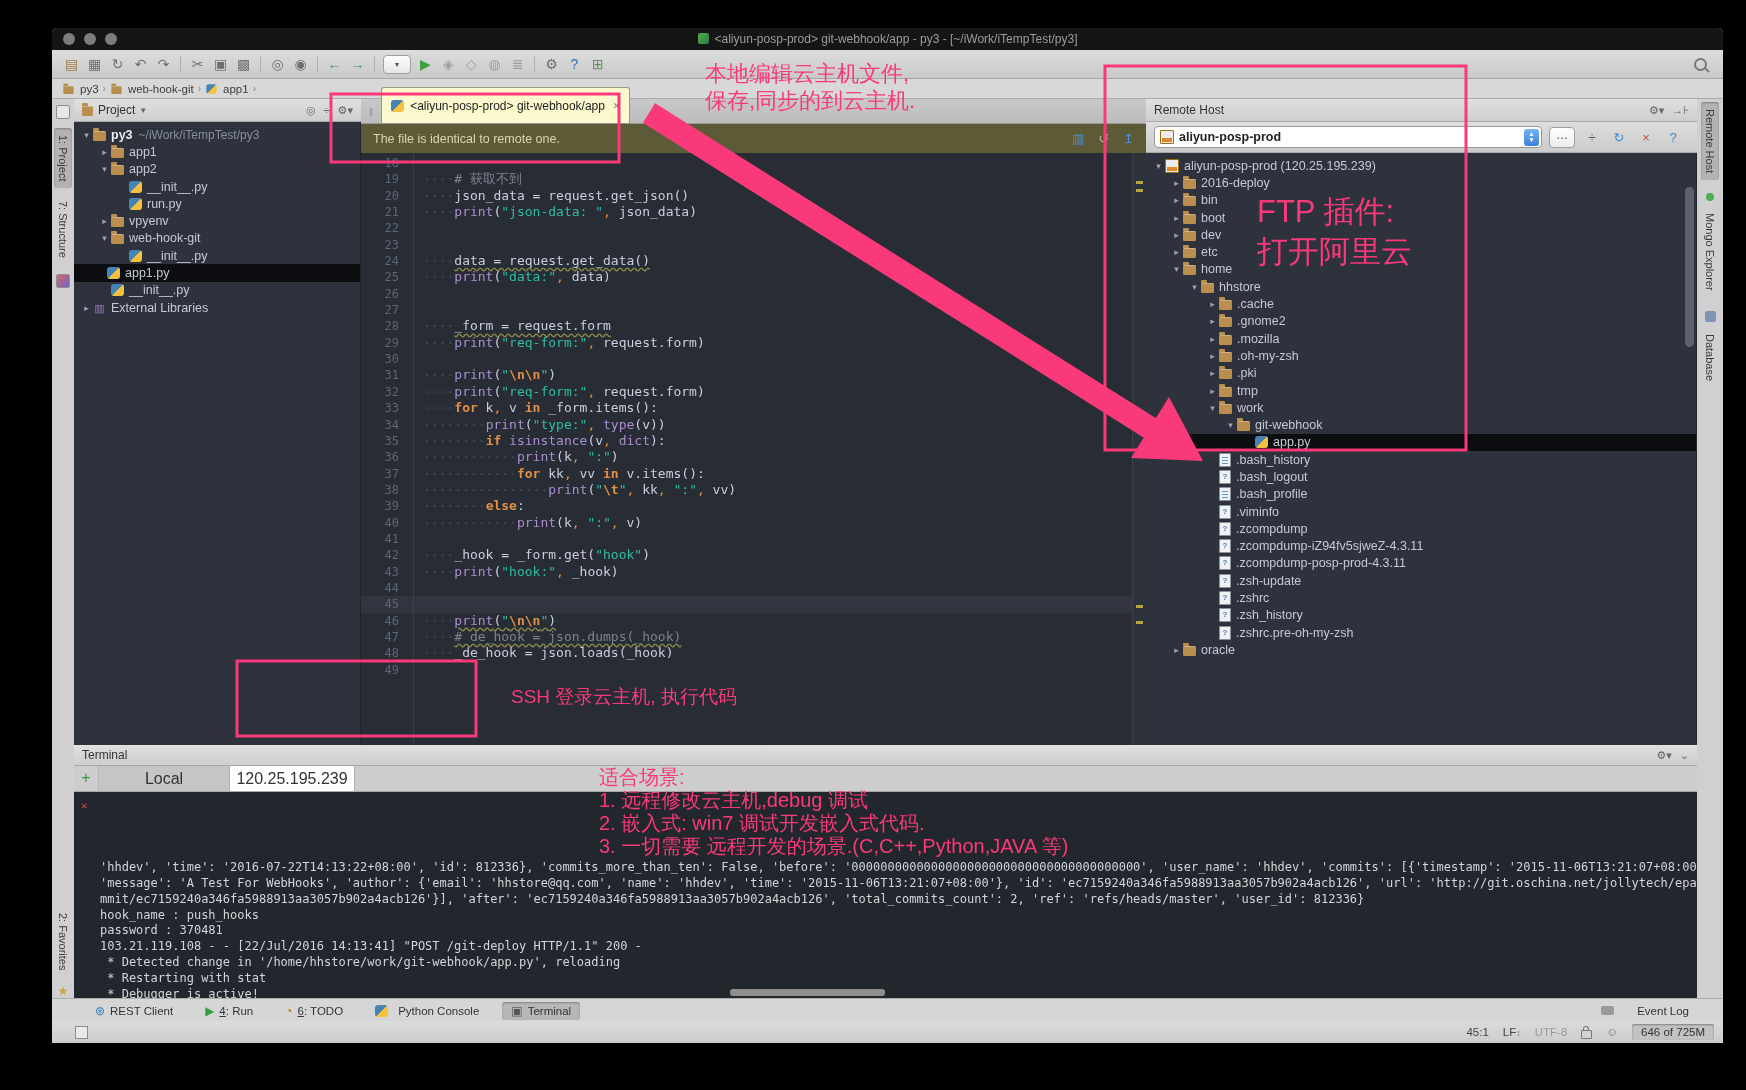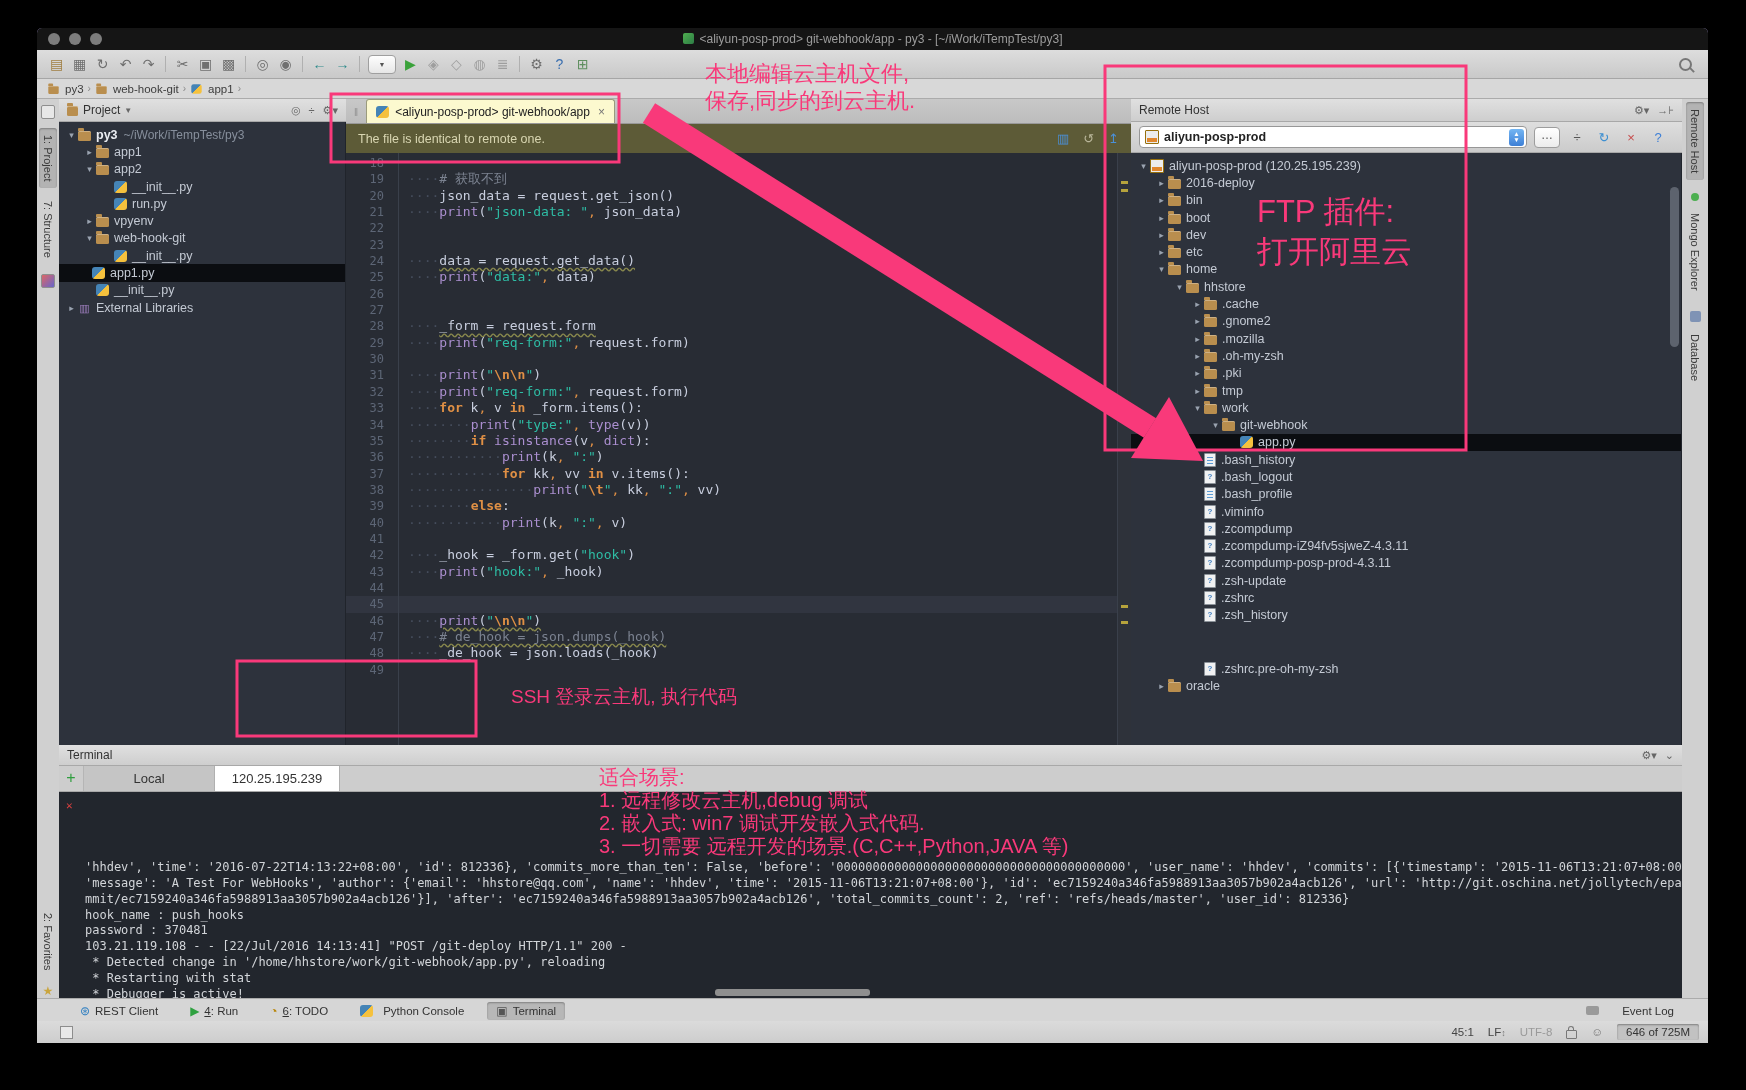--- a/index.html
+++ b/index.html
@@ -1,18 +1,18 @@
 <!DOCTYPE html>
 <html style="--accent: #f9397a;"><head>
 <meta charset="utf-8">
 <style>
   html,body{margin:0;padding:0}
   body{width:1746px;height:1090px;background:#000;position:relative;overflow:hidden;
        font-family:"Liberation Sans",sans-serif;-webkit-font-smoothing:antialiased}
-  .win{position:absolute;left:37px;top:28px;width:1671px;height:1015px;background:#c4b5fd;
+  .win{position:absolute;left:52px;top:28px;width:1671px;height:1015px;background:#c4b5fd;
        border-radius:5px 5px 0 0;box-shadow:0 0 22px rgba(0,0,0,.9)}
   
   .tbar{position:absolute;left:0;top:0;right:0;height:22px;background:#151515;
         border-radius:5px 5px 0 0;display:flex;align-items:center}
   .tl{width:12px;height:12px;border-radius:50%;background:#7d7d7d;margin-left:9px;flex:none}
   .tl:first-child{margin-left:11px}
   .wtitle{position:absolute;left:0;right:0;text-align:center;color:#9c9c9c;font-size:12px;line-height:22px;white-space:nowrap}
   .appic{display:inline-block;width:11px;height:11px;background:linear-gradient(135deg,#4fae4f,#2e7d46);
          border-radius:2px;vertical-align:-1px;margin-right:6px}
   
@@ -66,21 +66,21 @@
   .ic-fileq::before{content:"?";position:absolute;left:0;right:0;top:1px;text-align:center;font-size:8px;color:#3f7fc1;font-weight:bold}
   .ic-host{width:12px;height:12px;background:#ececec;border:1px solid #97700c;border-radius:1px}
   .ic-host::before{content:"";position:absolute;left:1px;right:1px;bottom:1px;height:4px;background:#e0862c}
   .ic-lib{color:#9f7fbf;font-size:11px;line-height:12px;text-align:center}
   
   .editor{position:absolute;left:309px;top:71px;width:785px;height:646px;display:flex;flex-direction:column}
   .etabs{height:24px;background:linear-gradient(#c8c8c8,#bcbcbc);border-bottom:1px solid #989898;
          display:flex;align-items:flex-end;padding-left:8px}
   .etabdeco{color:#8f8f8f;font-size:10px;margin:0 8px 5px 0}
   .etab{height:23px;background:#fcf9cf;border:1px solid #9b9b7c;border-bottom:none;border-radius:3px 3px 0 0;
-        display:flex;align-items:center;padding:0 9px;font-size:12px;color:#222}
+        display:flex;align-items:center;padding:6px 9px;font-size:12px;color:#222}
   .etab .ic{margin-right:6px}
   .eclose{margin-left:8px;color:#777;font-size:12px}
   .enotif{height:29px;background:#5d5b37;display:flex;align-items:center;padding:0 12px;font-size:12.5px;color:#d9d6b2}
   .nic{margin-left:14px;font-size:13px}
   .ecode{flex:1;background:#282c34;position:relative;font-family:"DejaVu Sans Mono",monospace;font-size:13px;
          overflow:hidden;padding-top:2px}
   .ecode::before{content:"";position:absolute;left:52px;top:0;bottom:0;width:1px;background:#3a404b}
   .cl{height:16.35px;line-height:16.35px;white-space:pre}
   .cl.cur{background:#313540}
   .ln{display:inline-block;width:38px;text-align:right;color:#5d6676;font-size:12px;padding-right:10px}
@@ -100,21 +100,21 @@
   .stepper{margin-left:auto;width:15px;height:17px;background:linear-gradient(#74b6f3,#3d7fd6);border-radius:3px;
            color:#fff;font-size:6.5px;display:flex;flex-direction:column;align-items:center;justify-content:center;line-height:6px;flex:none}
   .dots{width:24px;height:19px;background:linear-gradient(#fff,#ececec);border:1px solid #9d9d9d;border-radius:4px;
         text-align:center;line-height:15px;color:#555;font-size:12px}
   .rti{font-size:13px;width:20px;text-align:center}
   .rscroll{position:absolute;right:2px;top:34px;width:9px;height:160px;background:#99a0aa;opacity:.45;border-radius:5px}
   
   .term{position:absolute;left:22px;top:717px;width:1623px;height:253px;display:flex;flex-direction:column}
   .ttabs{height:25px;background:#cdcdcd;border-bottom:1px solid #a8a8a8;display:flex;align-items:stretch}
   .tplus{width:24px;color:#2e9e3e;font-size:16px;text-align:center;line-height:24px;border-right:1px solid #b5b5b5}
-  .ttab{display:flex;align-items:center;justify-content:center;font-size:13px;color:#333;
+  .ttab{display:flex;align-items:center;justify-content:center;font-size:16px;color:#333;
         border-right:1px solid #b0b0b0;background:#c5c5c5}
   .ttab.loc{width:130px}
   .ttab.act{width:124px;background:#fff}
   .tbody{flex:1;background:#22262d;font-family:"DejaVu Sans Mono",monospace;font-size:12px;color:#d2d5d9;
          position:relative;padding:5px 0 0 26px;line-height:15.8px;white-space:pre;overflow:hidden}
   .tx{position:absolute;left:7px;top:6px;color:#d94040;font-size:11px;font-weight:bold}
   .hthumb{position:absolute;bottom:2px;left:656px;width:155px;height:7px;background:#8f8f8f;border-radius:3px}
   
   .btabs{position:absolute;left:0;right:0;top:970px;height:23px;background:#d6d6d6;border-top:1px solid #ababab;
          display:flex;align-items:center;padding-left:34px;font-size:11.5px;color:#333}
@@ -500,21 +500,21 @@
         <div class="trow" style="padding-left: 60px;">
           <span class="ar"></span>
           <span class="ic ic-fileq"></span>
           <span class="tlabel">.zshrc</span>
         </div>
         <div class="trow" style="padding-left: 60px;">
           <span class="ar"></span>
           <span class="ic ic-fileq"></span>
           <span class="tlabel">.zsh_history</span>
         </div>
-        <div class="trow" style="padding-left: 60px; margin-top: 36px;">
+        <div class="trow" style="padding-left: 60px;">
           <span class="ar"></span>
           <span class="ic ic-fileq"></span>
           <span class="tlabel">.zshrc.pre-oh-my-zsh</span>
         </div>
         <div class="trow" style="padding-left: 24px;">
           <span class="ar">▸</span>
           <span class="ic ic-folder"></span>
           <span class="tlabel">oracle</span>
         </div>
       </div>

